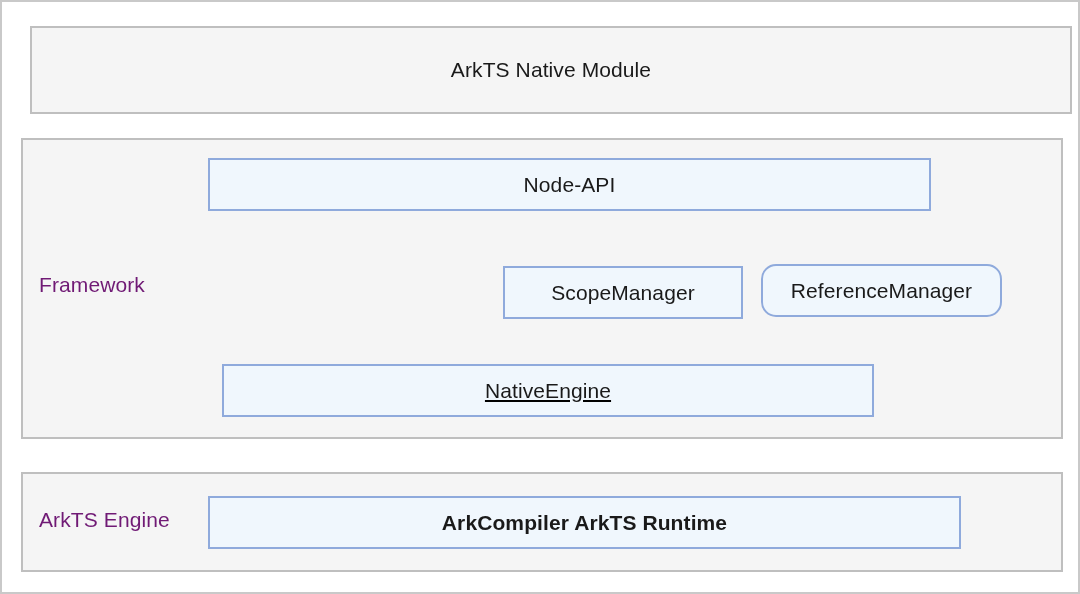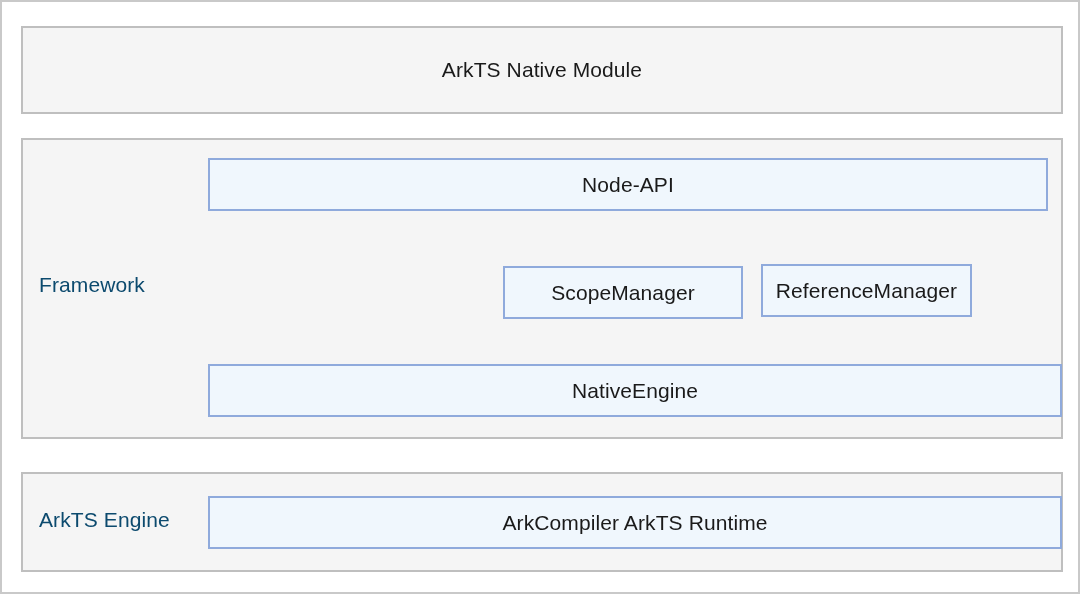--- a/index.html
+++ b/index.html
@@ -43,21 +43,21 @@
     font-size: 21px;
     color: #1a1a1a;
     letter-spacing: 0.1px;
     white-space: nowrap;
   }
 
   
   .layer-side-label {
     position: absolute;
     font-size: 21px;
-    color: #0c4a6e;
+    color: #701a75;
     white-space: nowrap;
     letter-spacing: 0.1px;
   }
 
   
   .component-box {
     position: absolute;
     box-sizing: border-box;
     background: #f0f7fd;
     border: 2px solid #8faadc;
@@ -70,21 +70,21 @@
     color: #1a1a1a;
     white-space: nowrap;
     letter-spacing: 0.1px;
     line-height: 1;
   }
 
   
 
   
   #panel-native-module {
-    left: 19px;
+    left: 28px;
     top: 24px;
     width: 1042px;
     height: 88px;
   }
 
   
   #panel-framework {
     left: 19px;
     top: 136px;
     width: 1042px;
@@ -105,52 +105,55 @@
   #label-arkts-engine {
     left: 37px;
     top: 506px;
     text-align: right;
   }
 
   
   #box-node-api {
     left: 206px;
     top: 156px;
-    width: 840px;
+    width: 723px;
     height: 53px;
   }
   #box-module-manager {
     left: 206px;
     top: 265px;
     width: 251px;
     height: 53px;
   }
   #box-scope-manager {
     left: 501px;
     top: 264px;
     width: 240px;
     height: 53px;
   }
   #box-reference-manager {
     left: 759px;
     top: 262px;
-    width: 211px;
+    width: 241px;
     height: 53px;
+    border-radius: 15px;
   }
   #box-native-engine {
-    left: 206px;
+    left: 220px;
     top: 362px;
-    width: 854px;
+    width: 652px;
     height: 53px;
+    text-decoration: underline;
   }
   #box-arkts-runtime {
     left: 206px;
     top: 494px;
-    width: 854px;
+    width: 753px;
     height: 53px;
+    font-weight: bold;
   }
 </style>
 </head>
 <body>
 
 <div id="diagram-root">
 
   <div class="layer-panel" id="panel-native-module">
     <div class="panel-center-title">ArkTS Native Module</div>
   </div>

